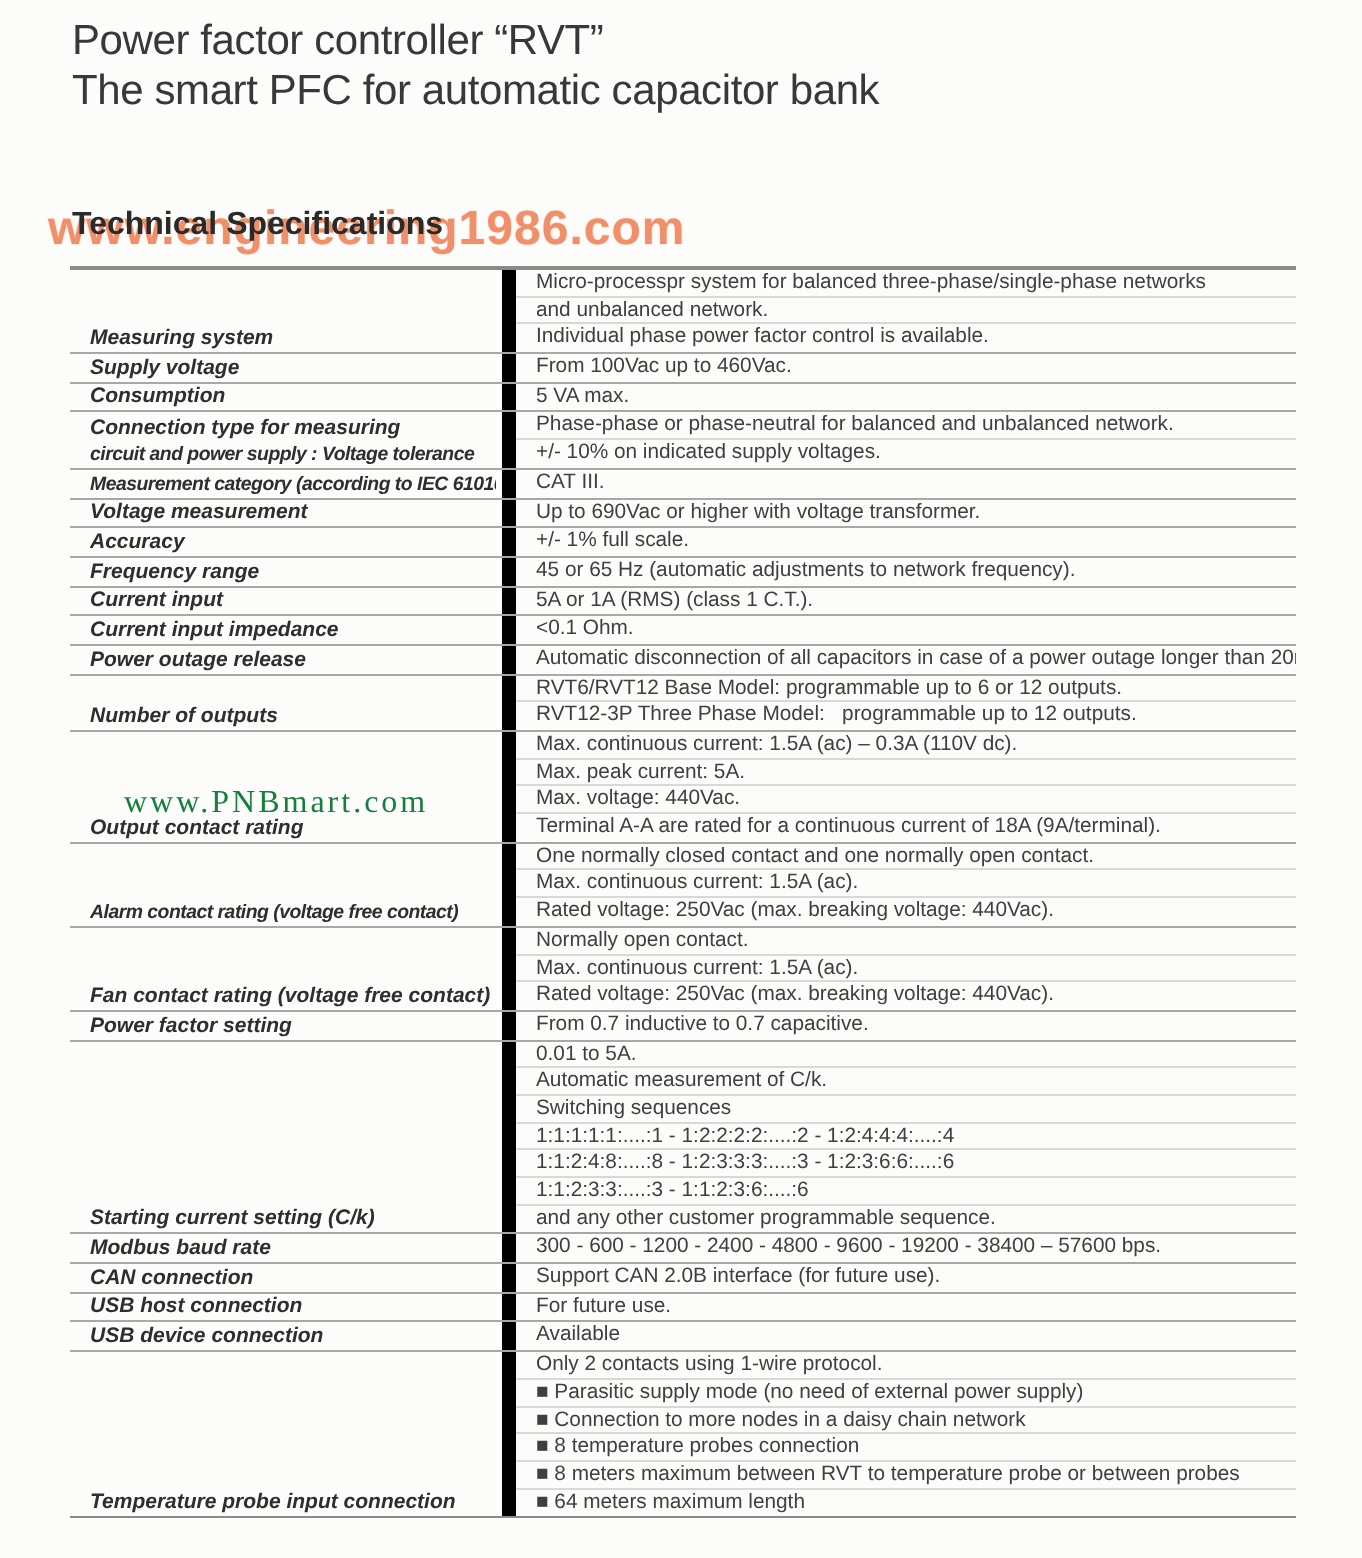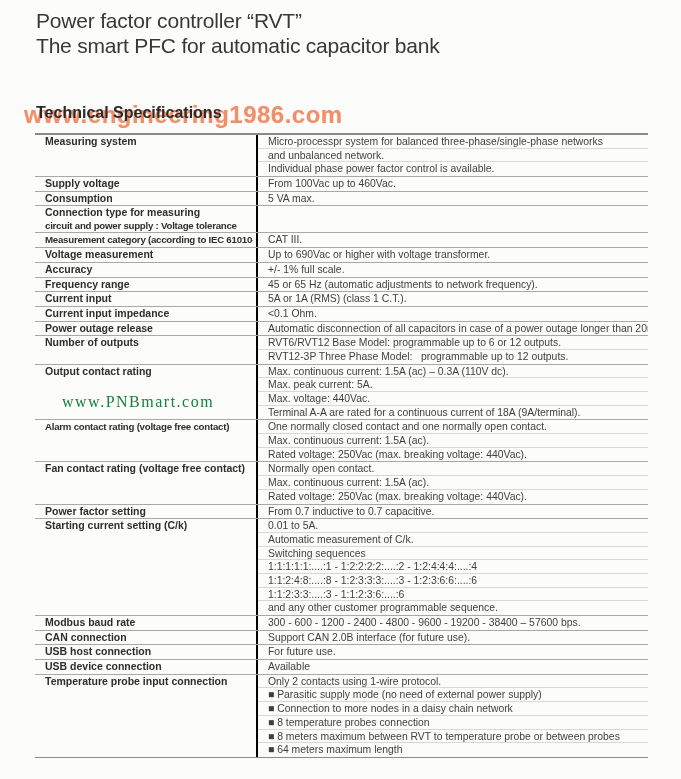--- a/index.html
+++ b/index.html
@@ -34,23 +34,23 @@
     border-top:2px solid #8a8a88;
     border-bottom:1px solid #8a8a88;
   }
   .group{
     display:flex;
     border-bottom:1px solid #a8a8a6;
   }
   .group:last-child{border-bottom:none;}
   .label-cell{
     width:223px;min-width:223px;box-sizing:border-box;
-    border-right:2px solid #000000;
-    display:flex;flex-direction:column;justify-content:flex-start;
-    padding-left:10px;padding-right:3px;
+    border-right:7px solid #000000;
+    display:flex;flex-direction:column;justify-content:flex-end;
+    padding-left:10px;padding-right:3px;font-style:italic;
   }
   .label-line{
     font-size:10.5px;font-weight:bold;color:#2e2e2e;
     line-height:13px;white-space:pre;overflow:hidden;
   }
   .label-line.condensed{
     font-size:9.7px;letter-spacing:-0.25px;
   }
   .value-cell{
     flex:1;display:flex;flex-direction:column;min-width:0;
@@ -103,20 +103,24 @@
           <div class="label-line">Consumption</div>
         </div>
         <div class="value-cell">
           <div class="value-line">5 VA max.</div>
         </div>
       </div>
       <div class="group">
         <div class="label-cell">
           <div class="label-line">Connection type for measuring</div>
           <div class="label-line condensed">circuit and power supply : Voltage tolerance</div>
+        </div>
+        <div class="value-cell">
+          <div class="value-line">Phase-phase or phase-neutral for balanced and unbalanced network.</div>
+          <div class="value-line">+/- 10% on indicated supply voltages.</div>
         </div>
       </div>
       <div class="group">
         <div class="label-cell">
           <div class="label-line condensed">Measurement category (according to IEC 61010-1)</div>
         </div>
         <div class="value-cell">
           <div class="value-line">CAT III.</div>
         </div>
       </div>

